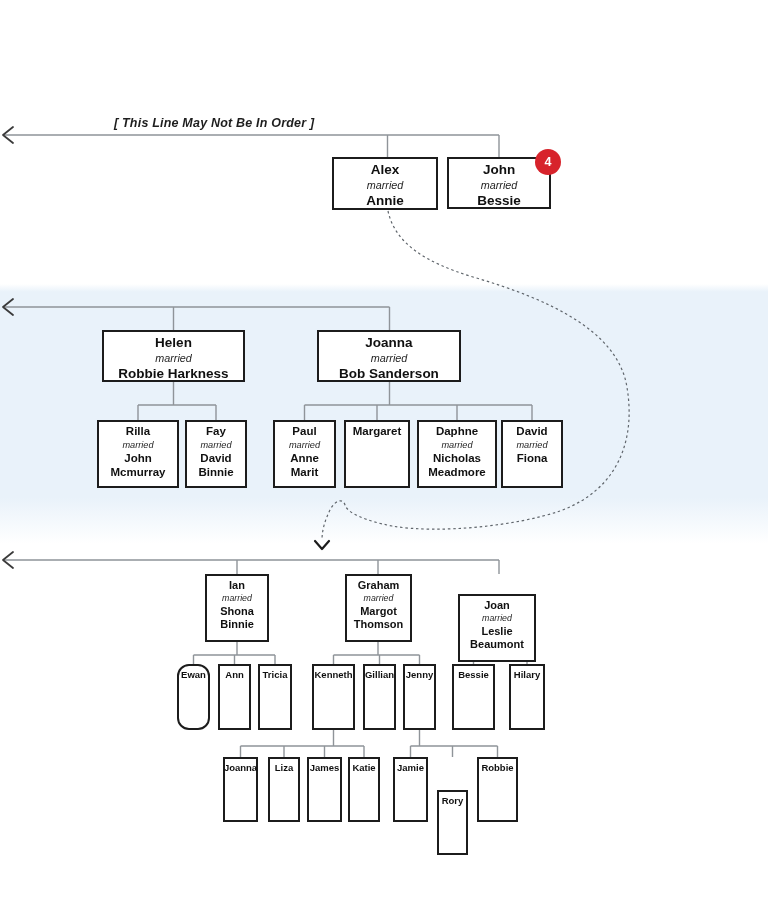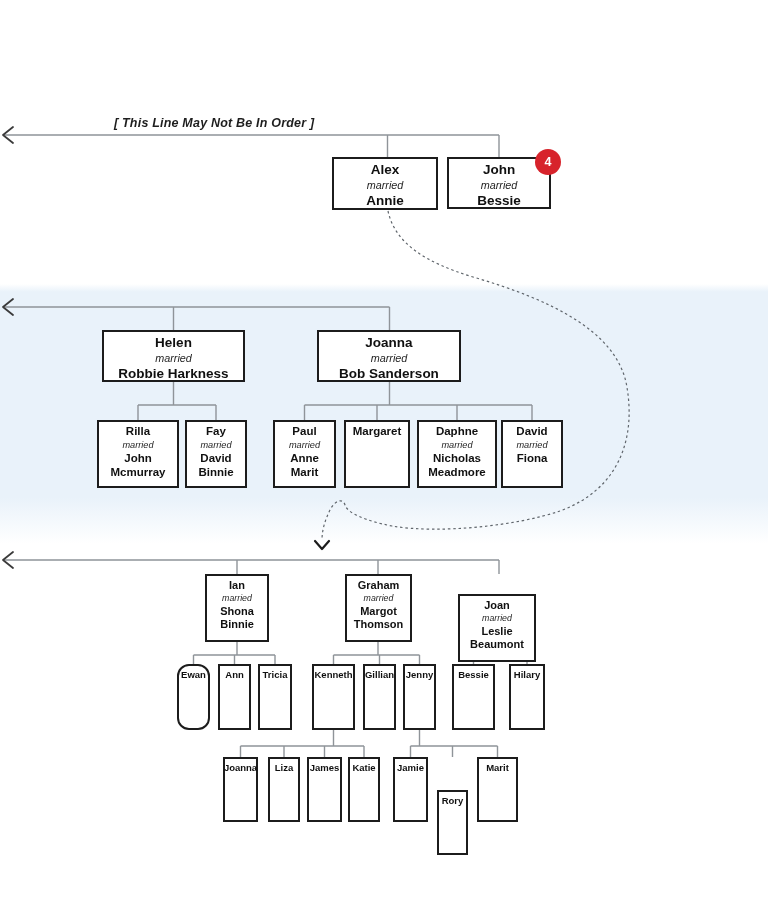--- a/index.html
+++ b/index.html
@@ -182,16 +182,16 @@
       <div class="node" style="left: 348px; top: 757px; width: 32px; height: 65px; font-size: 9.5px;">
         <span class="name">Katie</span>
       </div>
       <div class="node" style="left: 393px; top: 757px; width: 35px; height: 65px; font-size: 9.5px;">
         <span class="name">Jamie</span>
       </div>
       <div class="node" style="left: 437px; top: 757px; width: 31px; height: 65px; font-size: 9.5px; margin-top: 33px;">
         <span class="name">Rory</span>
       </div>
       <div class="node" style="left: 477px; top: 757px; width: 41px; height: 65px; font-size: 9.5px;">
-        <span class="name">Marit</span>
+        <span class="name">Robbie</span>
       </div>
     </div>
 </div>
 
 </body></html>

